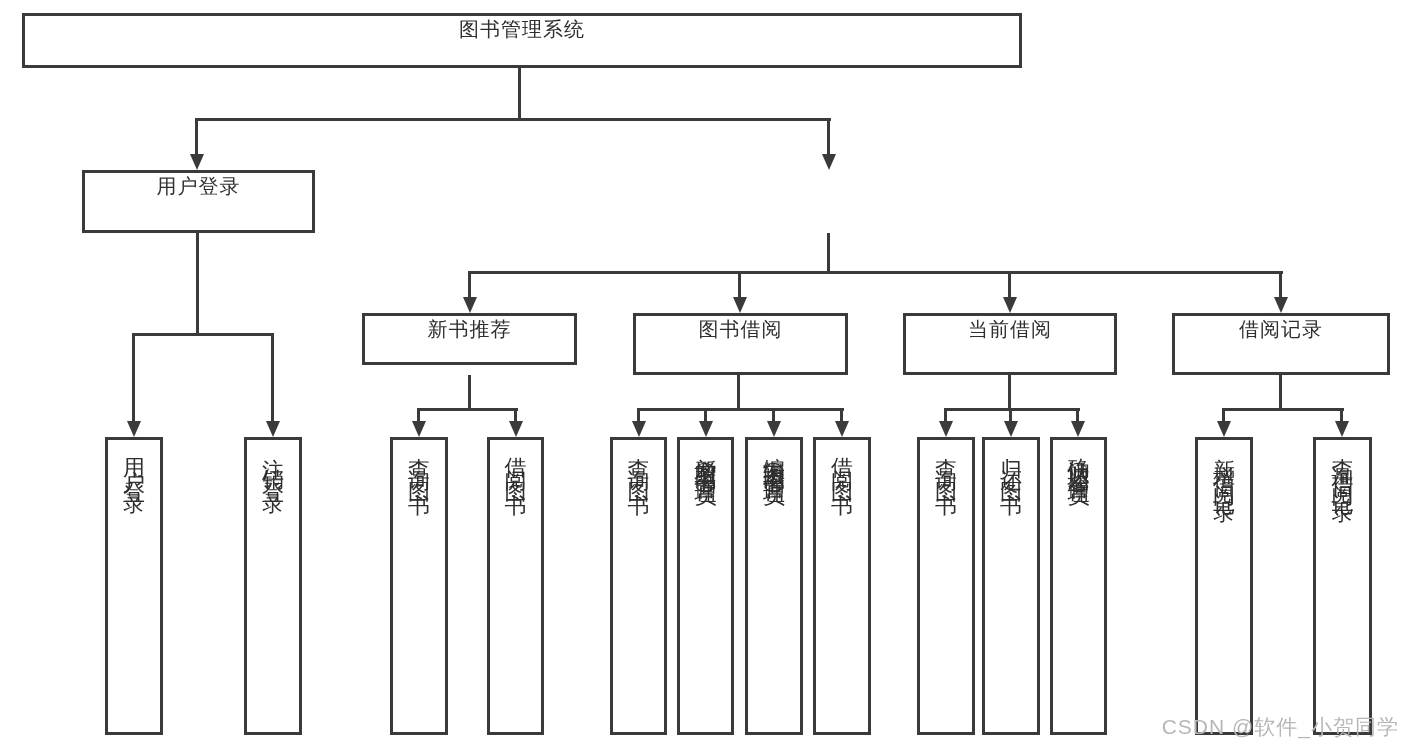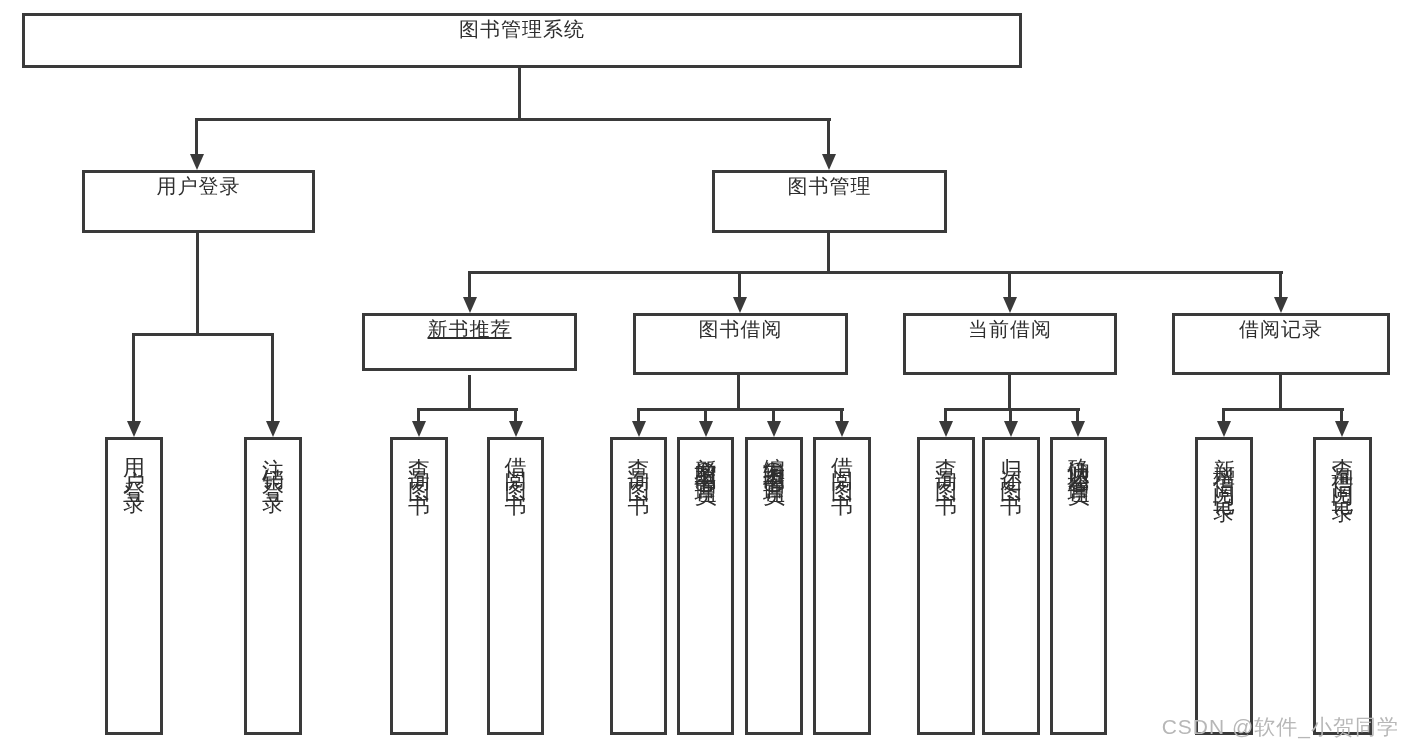--- a/index.html
+++ b/index.html
@@ -58,43 +58,40 @@
   <div class="vline" style="left:518px;top:68px;height:52px;"></div>
   <div class="hline" style="left:195px;top:118px;width:636px;"></div>
   <div class="vline" style="left:195px;top:118px;height:40px;"></div>
   <div class="arrow" style="left:190px;top:154px;"></div>
   <div class="vline" style="left:827px;top:118px;height:40px;"></div>
   <div class="arrow" style="left:822px;top:154px;"></div>
 
   <div class="node" style="left:82px;top:170px;width:233px;height:63px;">
     <span>用户登录</span>
   </div>
-  <div class="node" style="left:712px;top:170px;width:235px;height:63px;">
-    <span>图书管理</span>
-  </div>
 
   <div class="vline" style="left:196px;top:233px;height:102px;"></div>
   <div class="hline" style="left:132px;top:333px;width:142px;"></div>
   <div class="vline" style="left:132px;top:333px;height:90px;"></div>
   <div class="arrow" style="left:127px;top:421px;"></div>
   <div class="vline" style="left:271px;top:333px;height:90px;"></div>
   <div class="arrow" style="left:266px;top:421px;"></div>
 
   <div class="vline" style="left:827px;top:233px;height:40px;"></div>
   <div class="hline" style="left:468px;top:271px;width:815px;"></div>
   <div class="vline" style="left:468px;top:271px;height:28px;"></div>
   <div class="arrow" style="left:463px;top:297px;"></div>
   <div class="vline" style="left:738px;top:271px;height:28px;"></div>
   <div class="arrow" style="left:733px;top:297px;"></div>
   <div class="vline" style="left:1008px;top:271px;height:28px;"></div>
   <div class="arrow" style="left:1003px;top:297px;"></div>
   <div class="vline" style="left:1279px;top:271px;height:28px;"></div>
   <div class="arrow" style="left:1274px;top:297px;"></div>
 
-  <div class="node" style="left:362px;top:313px;width:215px;height:58px;text-decoration:underline;">
+  <div class="node" style="left:362px;top:313px;width:215px;height:52px;">
     <span>新书推荐</span>
   </div>
   <div class="node" style="left:633px;top:313px;width:215px;height:62px;">
     <span>图书借阅</span>
   </div>
   <div class="node" style="left:903px;top:313px;width:214px;height:62px;">
     <span>当前借阅</span>
   </div>
   <div class="node" style="left:1172px;top:313px;width:218px;height:62px;">
     <span>借阅记录</span>

